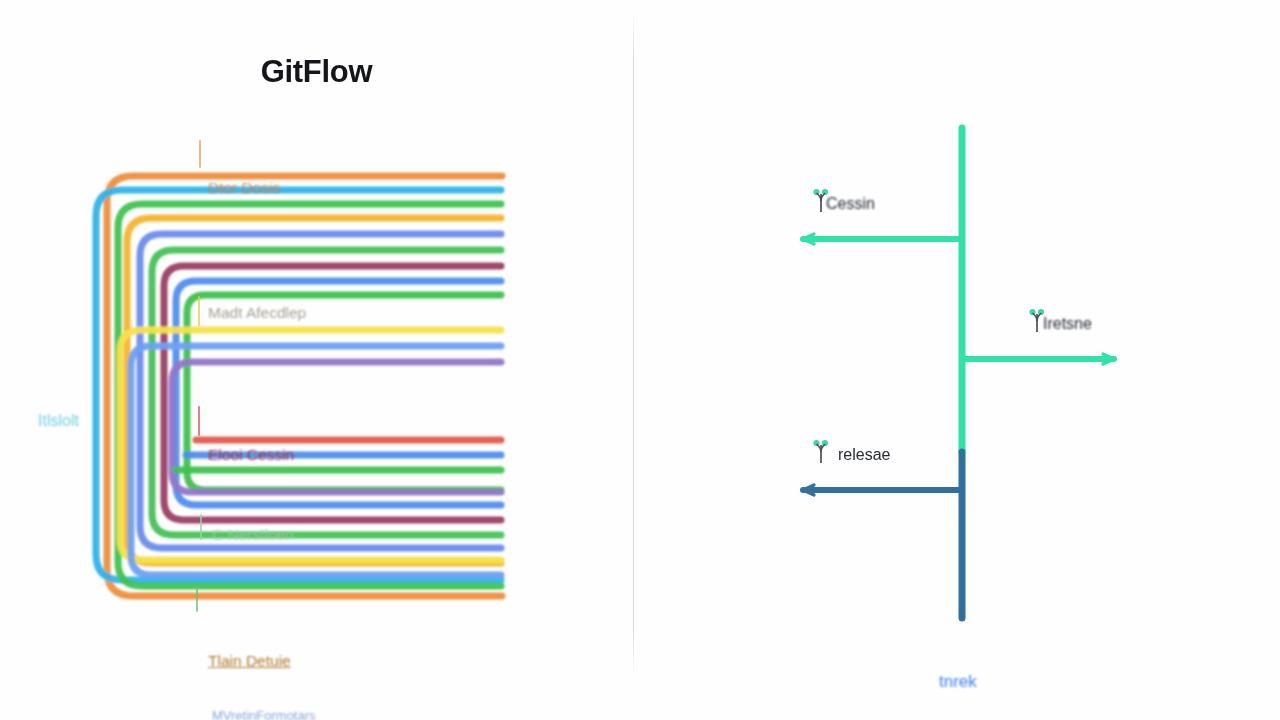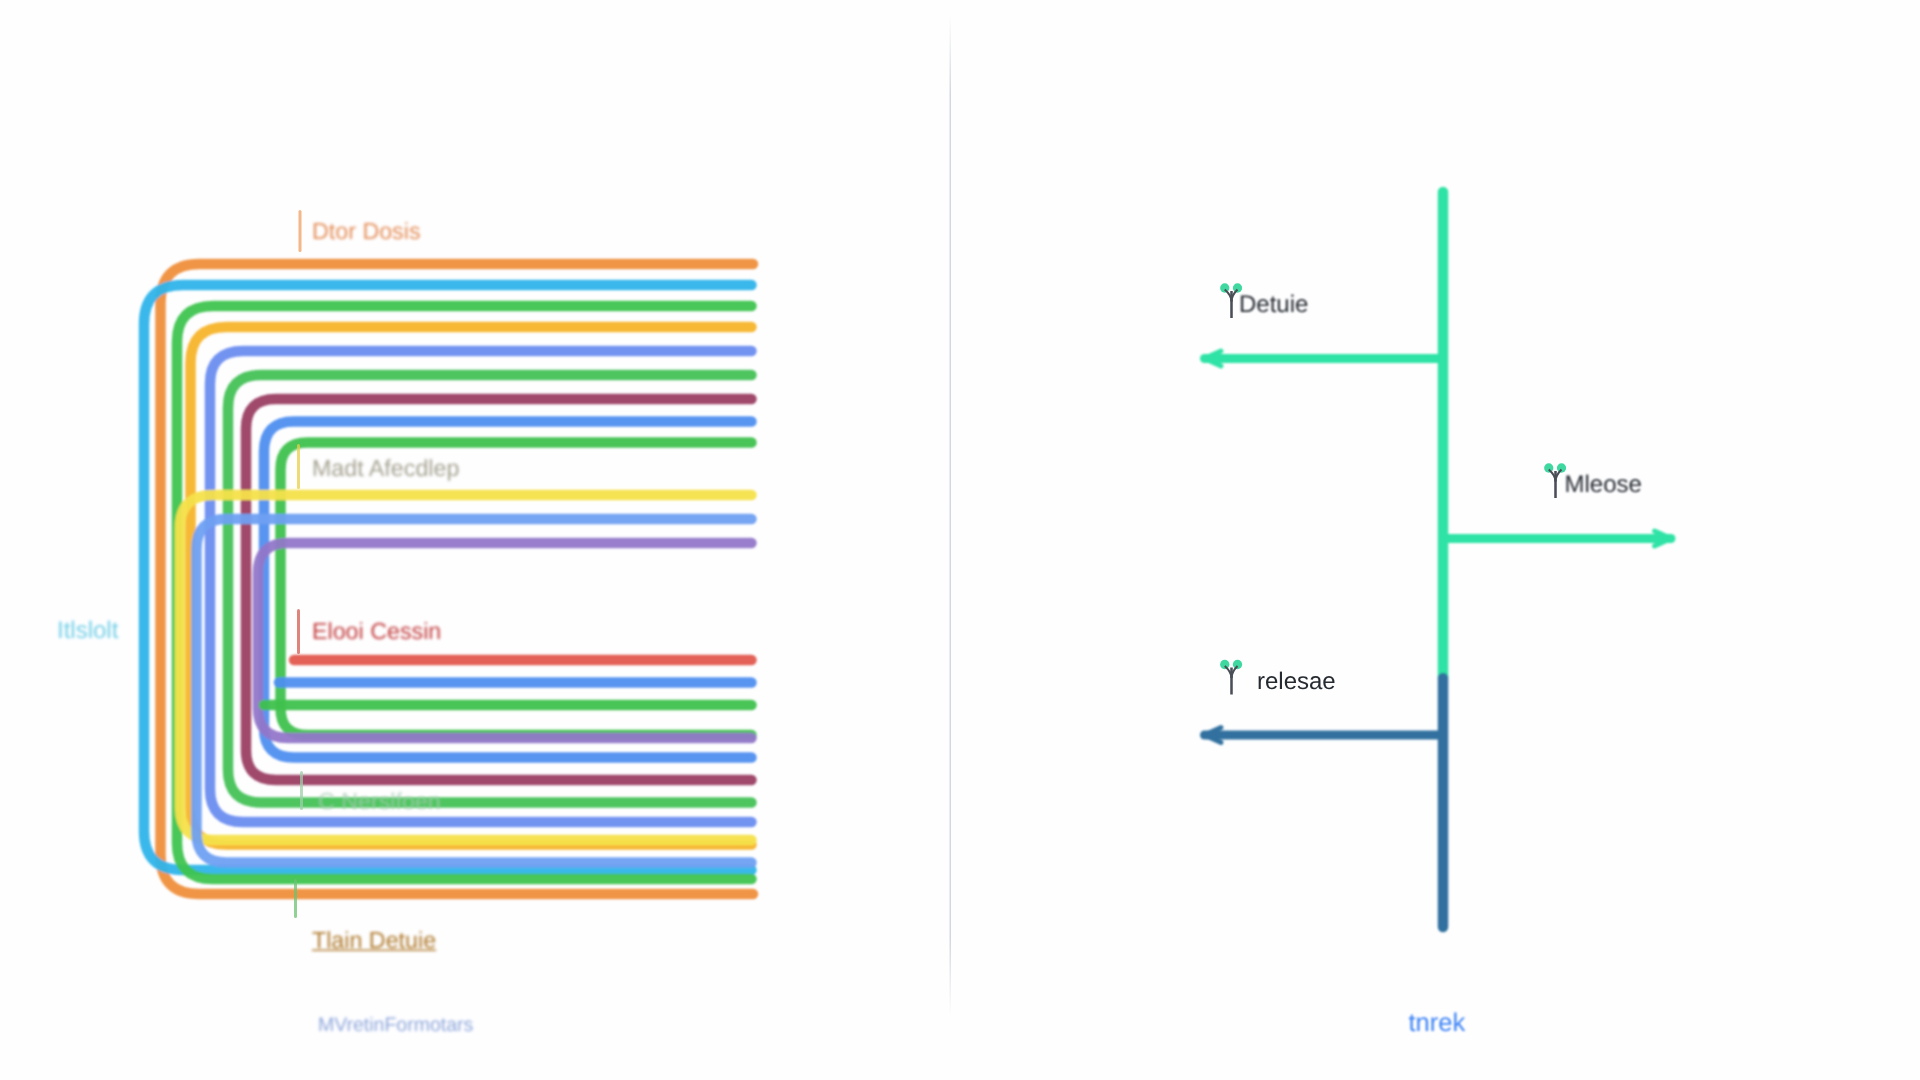--- a/index.html
+++ b/index.html
@@ -31,41 +31,42 @@
   .title-right{top:52px;font-size:33px;}
 
   svg{position:absolute;top:0;left:0;overflow:visible;}
 
   .lbl{
     position:absolute;
     font-size:15.5px;
     white-space:nowrap;
     user-select:none;
   }
-  .blur-m{filter:blur(0.9px);opacity:.86;}
+  .blur-m{filter:blur(0.9px);opacity:.86;margin-top:33px;}
   .blur-l{filter:blur(1.15px);opacity:.8;}
 
   .lbl-tick{
     position:absolute;width:1.6px;border-radius:1px;opacity:.75;
   }
   .r-lbl{
     position:absolute;font-size:16px;color:#262b31;white-space:nowrap;
     filter:blur(0.5px);
   }
   .r-lbl.g{filter:blur(0.85px);}
   .branch-pin{position:absolute;}
 </style>
 </head>
 <body>
 
 <div id="root">
 
   <div class="divider" style="opacity: 1;"></div>
 
   <div class="panel panel-left">
+    <div class="title title-left">GitFlow</div>
     <svg id="left-svg" width="633" height="720">
         <defs>
           <filter id="sb" x="-20%" y="-20%" width="140%" height="140%">
             <feGaussianBlur stdDeviation="0.85"></feGaussianBlur>
           </filter>
           <filter id="sb2" x="-20%" y="-20%" width="140%" height="140%">
             <feGaussianBlur stdDeviation="1.3"></feGaussianBlur>
           </filter>
         </defs>
         <g filter="url(#sb)">
@@ -125,31 +126,31 @@
     <div id="right-labels">
         <div class="branch-pin" style="left: 178px; top: 188px;">
           <svg width="18" height="26" viewBox="0 0 18 26">
             <circle cx="4.5" cy="4" r="3.1" fill="#3fd8a0"></circle>
             <circle cx="13" cy="4" r="3.1" fill="#3fd8a0"></circle>
             <path d="M9 6 V24" stroke="#4a4f57" stroke-width="1.7" fill="none"></path>
             <path d="M4.5 5 Q9 9 9 13" stroke="#4a4f57" stroke-width="1.4" fill="none"></path>
             <path d="M13 5 Q9 9 9 13" stroke="#4a4f57" stroke-width="1.4" fill="none"></path>
           </svg>
         </div>
-        <div class="r-lbl g" style="left: 192px; top: 195px;">Detuie</div>
+        <div class="r-lbl g" style="left: 192px; top: 195px;">Cessin</div>
         <div class="branch-pin" style="left: 394px; top: 308px;">
           <svg width="18" height="26" viewBox="0 0 18 26">
             <circle cx="4.5" cy="4" r="3.1" fill="#3fd8a0"></circle>
             <circle cx="13" cy="4" r="3.1" fill="#3fd8a0"></circle>
             <path d="M9 6 V24" stroke="#4a4f57" stroke-width="1.7" fill="none"></path>
             <path d="M4.5 5 Q9 9 9 13" stroke="#4a4f57" stroke-width="1.4" fill="none"></path>
             <path d="M13 5 Q9 9 9 13" stroke="#4a4f57" stroke-width="1.4" fill="none"></path>
           </svg>
         </div>
-        <div class="r-lbl g" style="left: 409px; top: 315px;">Mleose</div>
+        <div class="r-lbl g" style="left: 409px; top: 315px;">Iretsne</div>
         <div class="branch-pin" style="left: 178px; top: 439px;">
           <svg width="18" height="26" viewBox="0 0 18 26">
             <circle cx="4.5" cy="4" r="3.1" fill="#3fd8a0"></circle>
             <circle cx="13" cy="4" r="3.1" fill="#3fd8a0"></circle>
             <path d="M9 6 V24" stroke="#4a4f57" stroke-width="1.7" fill="none"></path>
             <path d="M4.5 5 Q9 9 9 13" stroke="#4a4f57" stroke-width="1.4" fill="none"></path>
             <path d="M13 5 Q9 9 9 13" stroke="#4a4f57" stroke-width="1.4" fill="none"></path>
           </svg>
         </div>
         <div class="r-lbl" style="left: 204px; top: 446px;">relesae</div>

